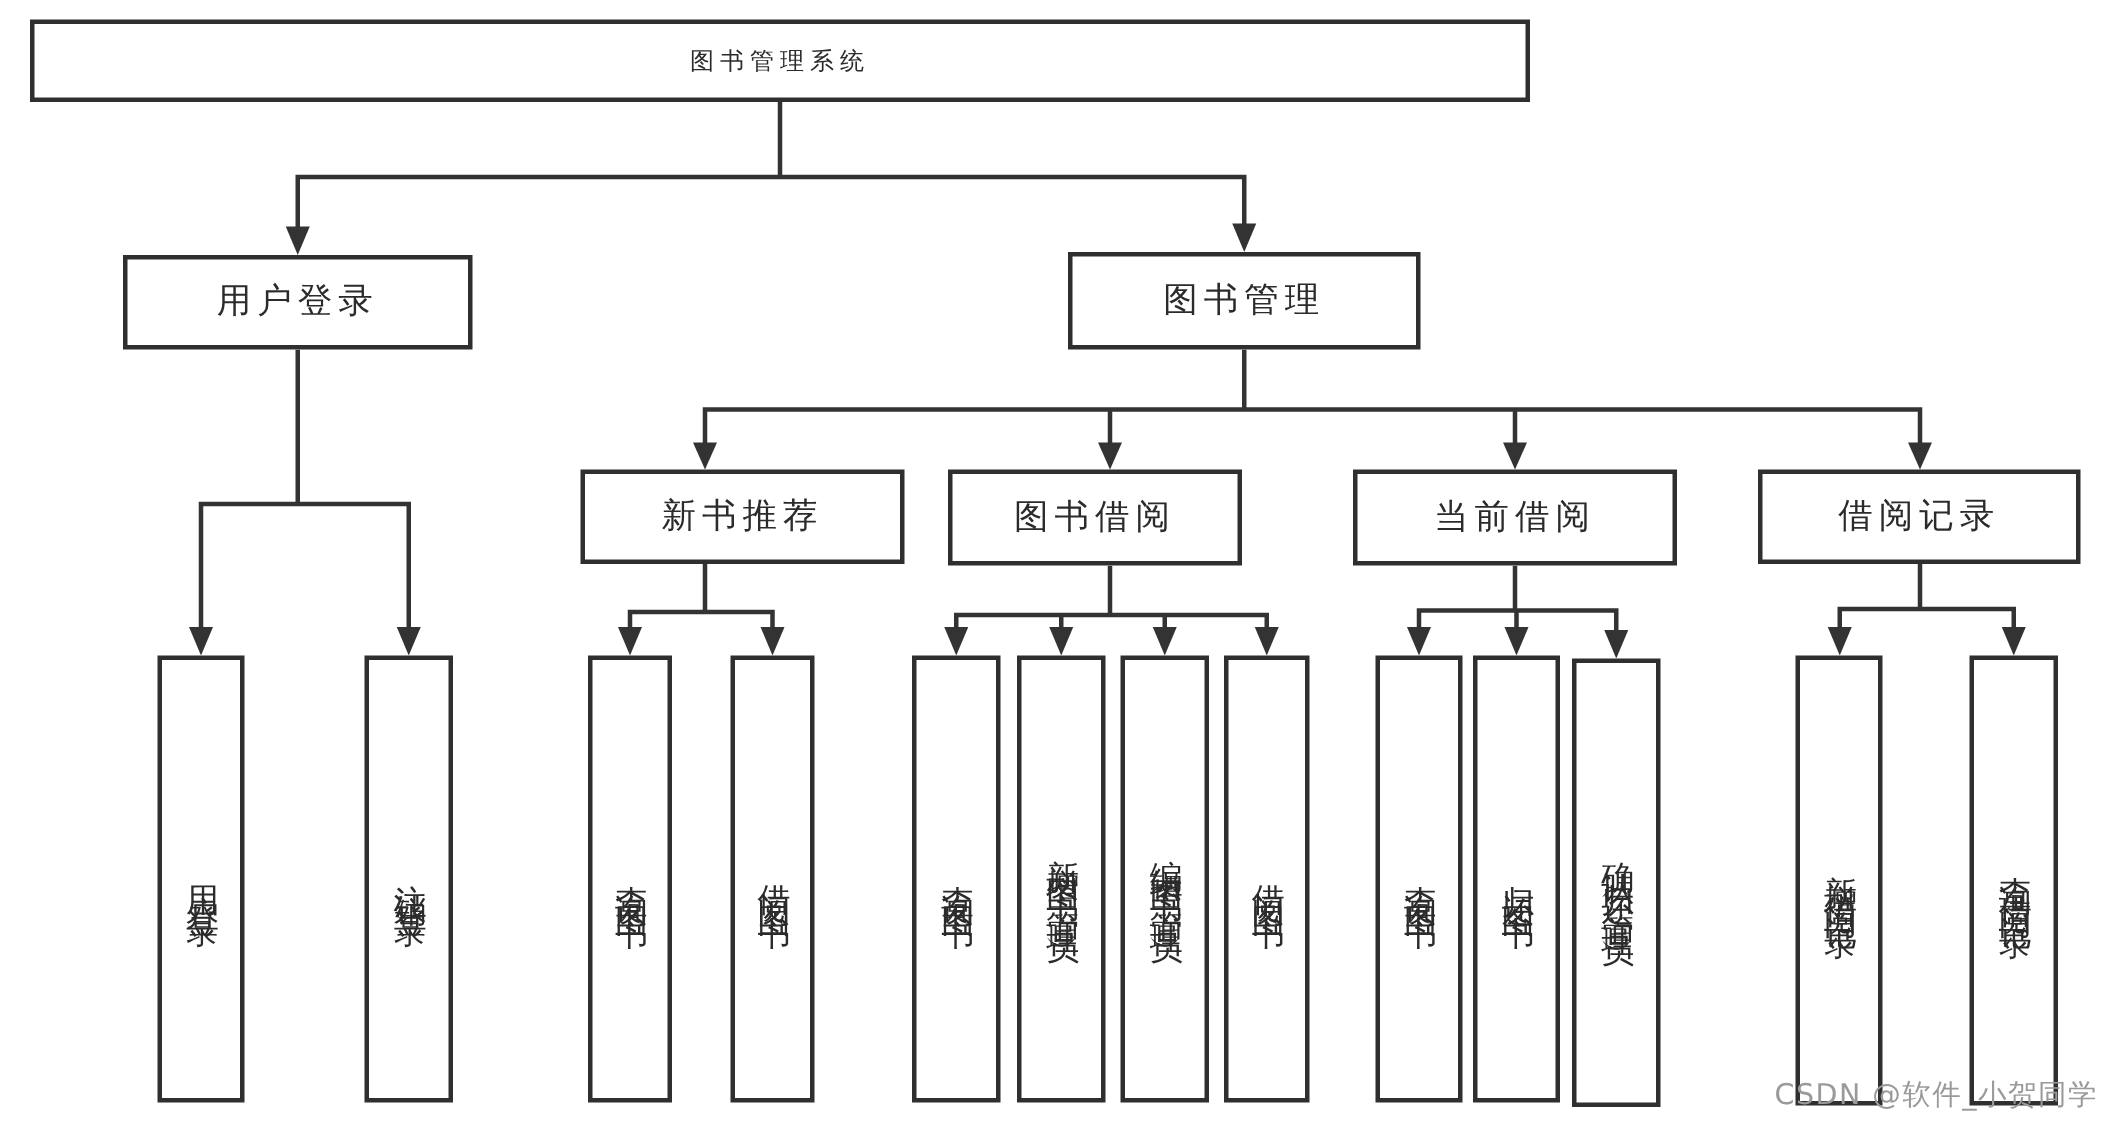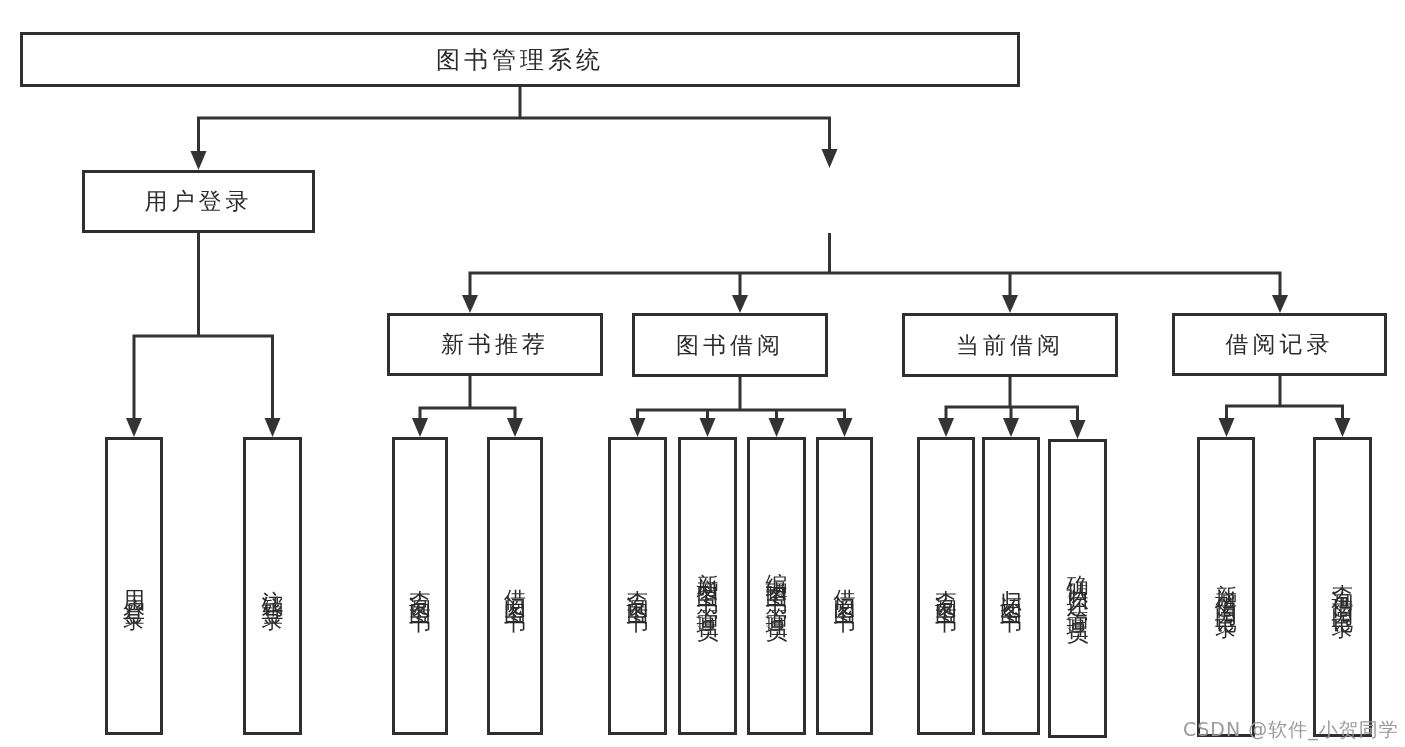--- a/index.html
+++ b/index.html
@@ -27,21 +27,21 @@
     background: #ffffff;
     border: 3px solid #2f2f2f;
     color: #2b2b2b;
     display: flex;
     align-items: center;
     justify-content: center;
     z-index: 1;
     text-align: center;
     line-height: 1;
   }
-  .h-title { font-size: 24px; letter-spacing: 4px; margin-top: 19px; }
+  .h-title { font-size: 16px; letter-spacing: 4px; }
   .h-node  { font-size: 23px; letter-spacing: 4px; }
   .v-node {
     writing-mode: vertical-rl;
     text-orientation: mixed;
     font-size: 22px;
     letter-spacing: 7px;
   }
   #watermark {
     position: absolute;
     left: 1183px;
@@ -92,20 +92,21 @@
     <polygon class="head" points="1069.5,420 1085.5,420 1077.5,439"></polygon>
 
     <path class="stroke" d="M1280,376 V406 M1225,406 H1344 M1226.5,404.5 V420 M1342.5,404.5 V420"></path>
     <polygon class="head" points="1218.5,418 1234.5,418 1226.5,437"></polygon>
     <polygon class="head" points="1334.5,418 1350.5,418 1342.5,437"></polygon>
   </svg>
 
   <div class="box h-title" style="left:20px; top:13px; width:1000px; height:55px;">图书管理系统</div>
 
   <div class="box h-node" style="left:82px; top:170px; width:233px; height:63px;">用户登录</div>
+  <div class="box h-node" style="left:712px; top:168px; width:235px; height:65px;">图书管理</div>
 
   <div class="box h-node" style="left:362px; top:313px; width:216px; height:63px;margin-left:25px;">新书推荐</div>
   <div class="box h-node" style="left:632px; top:313px; width:196px; height:64px;">图书借阅</div>
   <div class="box h-node" style="left:902px; top:313px; width:216px; height:64px;">当前借阅</div>
   <div class="box h-node" style="left:1172px; top:313px; width:215px; height:63px;">借阅记录</div>
 
   <div class="box v-node" style="left:105px; top:437px; width:58px; height:298px;">用户登录</div>
   <div class="box v-node" style="left:243px; top:437px; width:59px; height:298px;">注销登录</div>
 
   <div class="box v-node" style="left:392px; top:437px; width:56px; height:298px;">查询图书</div>

